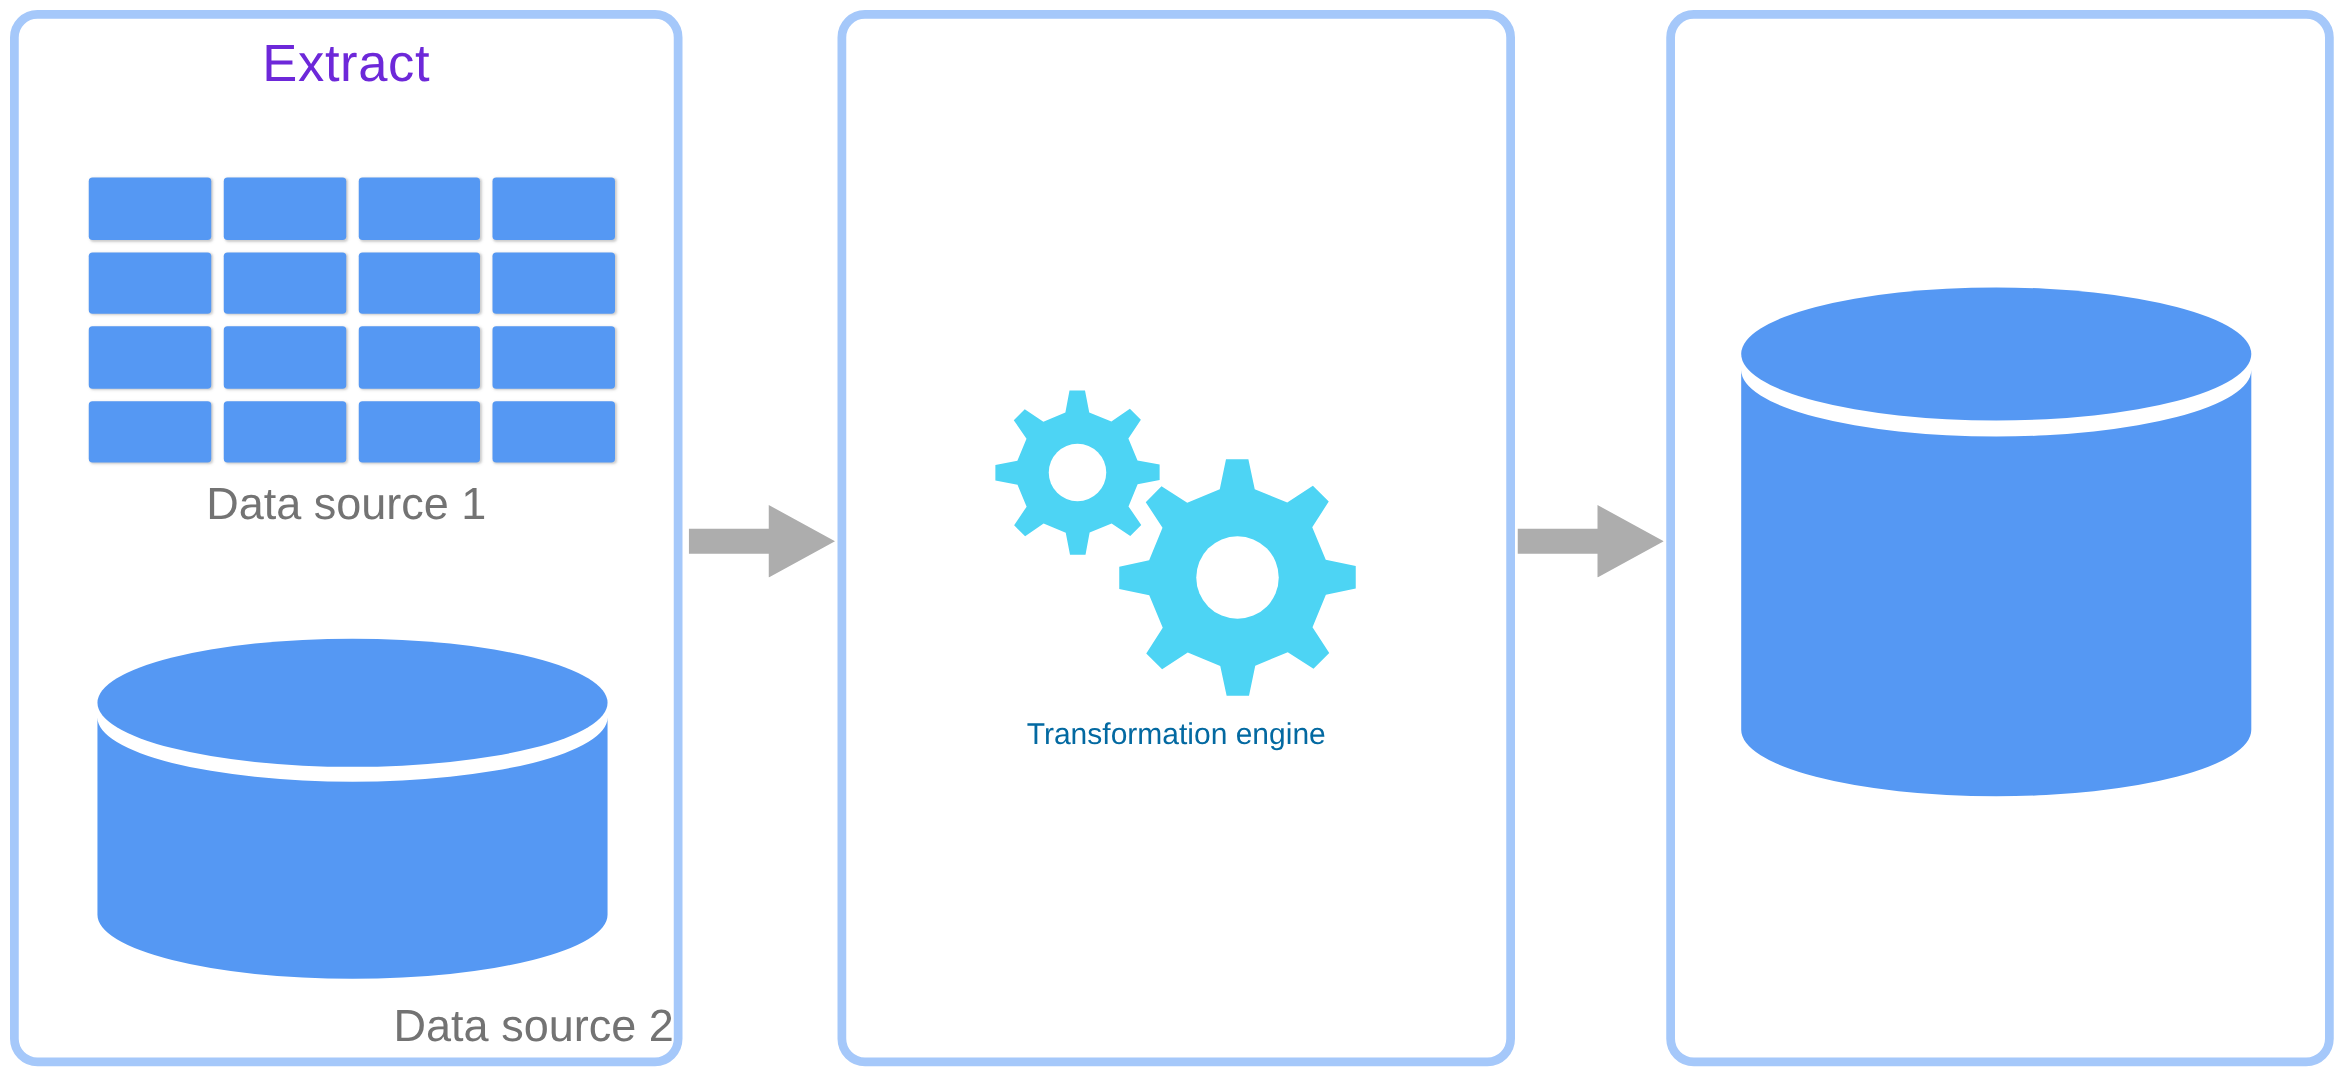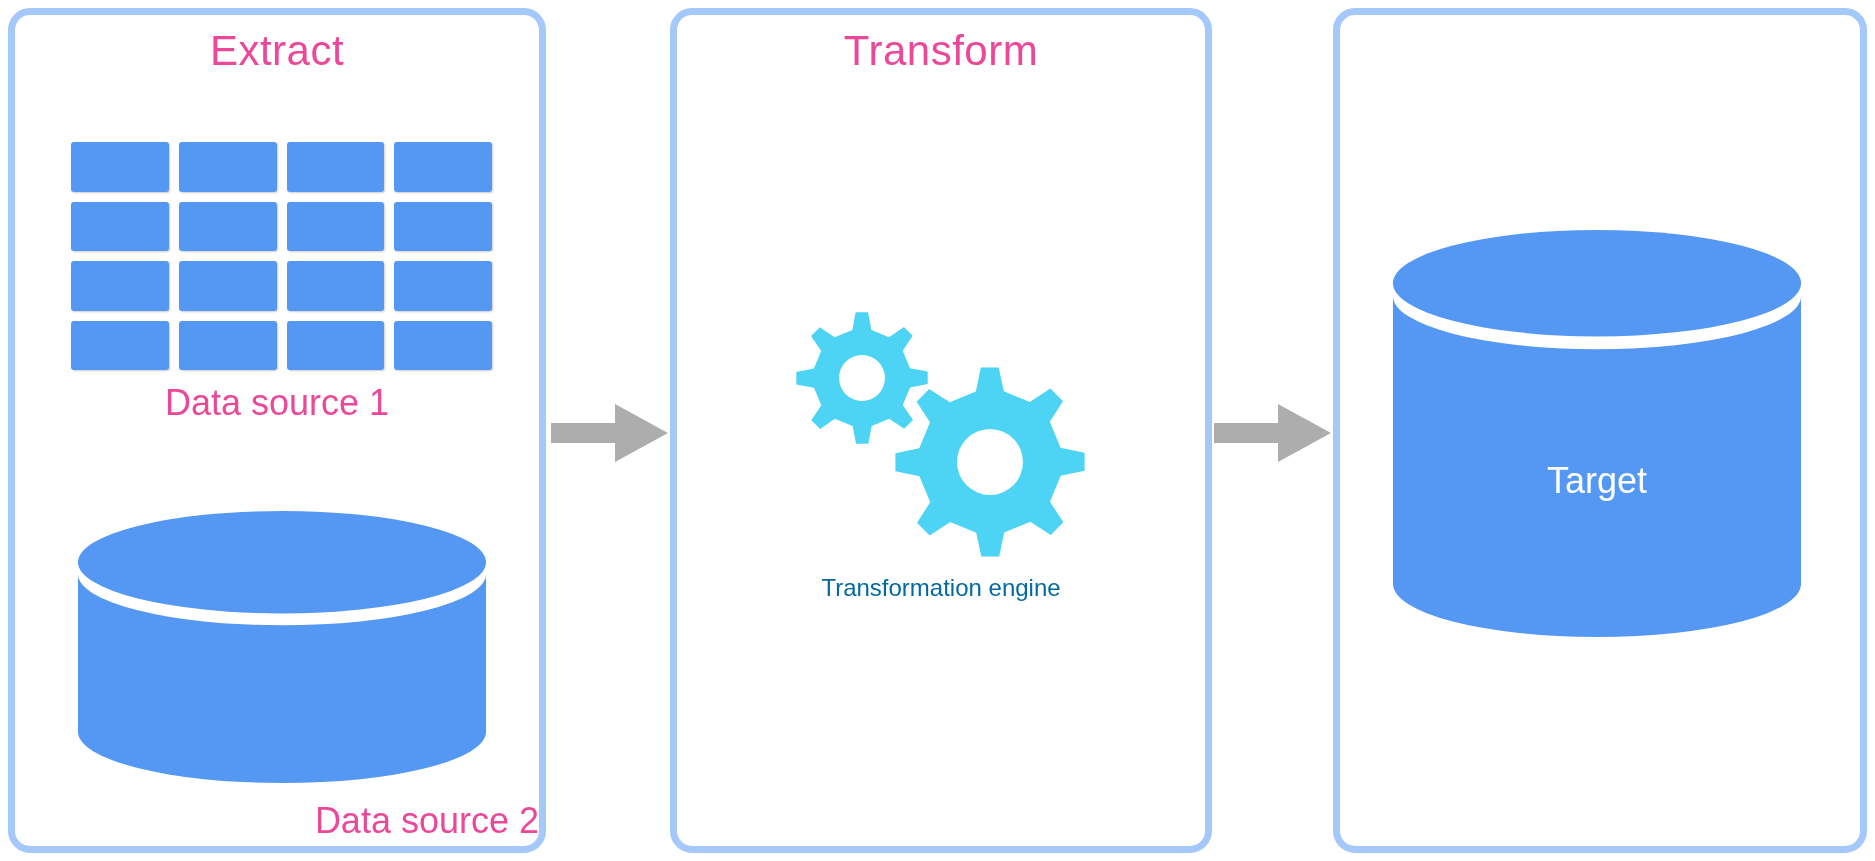--- a/index.html
+++ b/index.html
@@ -10,37 +10,37 @@
     position:absolute;top:8px;height:845px;
     border:7px solid #A5C8FA;border-radius:22px;
     background:#ffffff;box-sizing:border-box;
   }
   .panel-extract{left:8px;width:538px;}
   .panel-transform{left:670px;width:542px;}
   .panel-load{left:1333px;width:534px;}
 
   .panel-title{
     position:absolute;left:0;right:0;top:12px;
-    text-align:center;font-size:42px;color:#ec4899;
+    text-align:center;font-size:42px;color:#6d28d9;
     letter-spacing:0.5px;
   }
 
   .table-icon{
     position:absolute;left:56px;top:127px;width:421px;height:228px;
     display:grid;grid-template-columns:repeat(4,1fr);grid-template-rows:repeat(4,1fr);
     gap:10px;
   }
   .table-cell{
     background:#5598F3;border-radius:3px;
     box-shadow:1px 1px 2px rgba(110,110,110,0.35);
   }
 
   .shape-label{
     position:absolute;left:0;right:0;text-align:center;
-    font-size:36px;color:#ec4899;line-height:44px;
+    font-size:36px;color:#737373;line-height:44px;
   }
   .label-source1{top:366px;}
   .label-source2{top:784px;text-align:right;}
 
   .cylinder-source{position:absolute;left:60px;top:493px;width:414px;height:278px;}
   .cylinder-target{position:absolute;left:50px;top:210px;width:414px;height:418px;}
 
   .gears-icon{position:absolute;left:116px;top:293px;width:296px;height:252px;}
 
   .label-engine{
@@ -88,40 +88,38 @@
 
     <svg class="cylinder-source" viewBox="0 0 420 280">
       <ellipse cx="210" cy="54" rx="207" ry="52" fill="#5598F3"></ellipse>
       <path d="M 3 66 A 207 52 0 0 0 417 66 L 417 226 A 207 52 0 0 1 3 226 Z" fill="#5598F3"></path>
     </svg>
 
     <div class="shape-label label-source2">Data source 2</div>
   </div>
 
   <div class="panel panel-transform">
-    <div class="panel-title">Transform</div>
 
     <svg class="gears-icon" viewBox="0 0 296 252">
       <path id="gear-small" fill="#4DD4F4" d="M59.3,22.0L62.6,4.3L75.0,4.3L78.4,21.9L96.1,29.2L110.9,19.0L119.7,27.8L109.7,42.7L117.0,60.3L134.7,63.6L134.7,76.0L117.1,79.4L109.8,97.1L120.0,111.9L111.2,120.7L96.3,110.7L78.7,118.0L75.4,135.7L63.0,135.7L59.6,118.1L41.9,110.8L27.1,121.0L18.3,112.2L28.3,97.3L21.0,79.7L3.3,76.4L3.3,64.0L20.9,60.6L28.2,42.9L18.0,28.1L26.8,19.3L41.7,29.3Z"></path>
       <circle id="gear-small-hole" fill="#ffffff" cx="69" cy="70" r="23"></circle>
       <path id="gear-large" stroke="#ffffff" stroke-width="9" paint-order="stroke" stroke-linejoin="round" fill="#4DD4F4" d="M182.8,83.4L187.8,59.4L205.7,59.4L210.8,83.3L236.8,94.0L257.3,80.6L270.0,93.2L256.8,113.8L267.6,139.8L291.6,144.8L291.6,162.7L267.7,167.8L257.0,193.8L270.4,214.3L257.8,227.0L237.2,213.8L211.2,224.6L206.2,248.6L188.3,248.6L183.2,224.7L157.2,214.0L136.7,227.4L124.0,214.8L137.2,194.2L126.4,168.2L102.4,163.2L102.4,145.3L126.3,140.2L137.0,114.2L123.6,93.7L136.2,81.0L156.8,94.2Z"></path>
       <circle id="gear-large-hole" fill="#ffffff" cx="197" cy="154" r="33"></circle>
     </svg>
 
     <div class="label-engine">Transformation engine</div>
   </div>
 
   <div class="panel panel-load">
 
     <svg class="cylinder-target" viewBox="0 0 420 420">
       <ellipse cx="210" cy="57" rx="207" ry="54" fill="#5598F3"></ellipse>
       <path d="M 3 70 A 207 54 0 0 0 417 70 L 417 362 A 207 54 0 0 1 3 362 Z" fill="#5598F3"></path>
     </svg>
 
-    <div class="label-target">Target</div>
   </div>
 
   <svg class="flow-arrow flow-arrow-1" viewBox="0 0 117 58">
     <polygon points="0,19 64,19 64,0 117,29 64,58 64,39 0,39" fill="#ADADAD"></polygon>
   </svg>
   <svg class="flow-arrow flow-arrow-2" viewBox="0 0 117 58">
     <polygon points="0,19 64,19 64,0 117,29 64,58 64,39 0,39" fill="#ADADAD"></polygon>
   </svg>
 
 </div>

